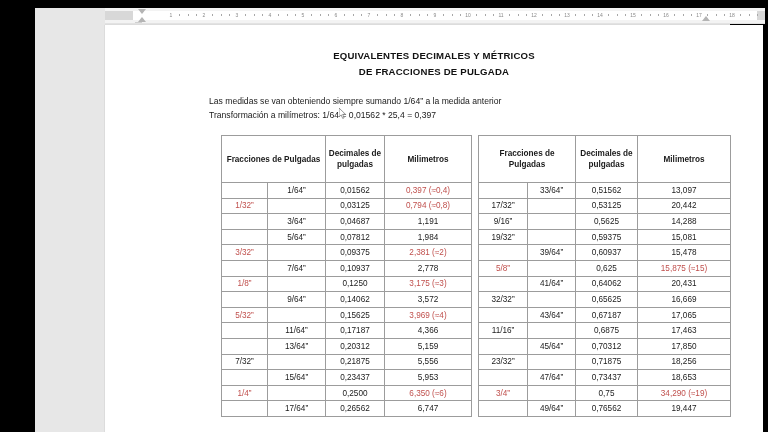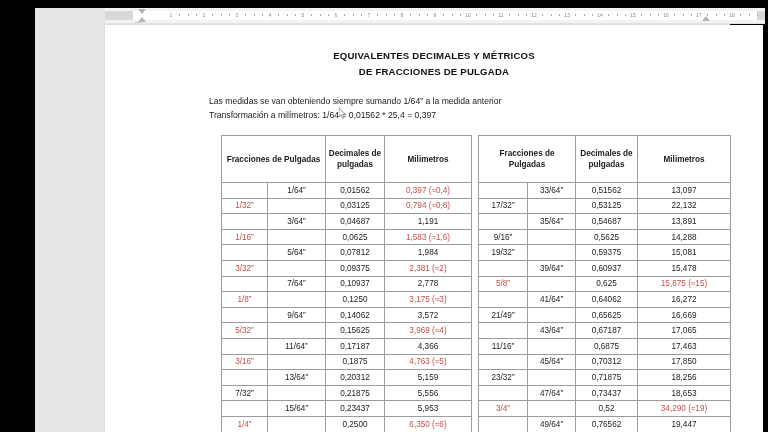--- a/index.html
+++ b/index.html
@@ -239,26 +239,20 @@
                   <td class="c-dec blk">0,03125</td>
                   <td class="c-mm red">0,794 (≈0,8)</td>
                 </tr>
                 <tr>
                   <td class="c-fa blk"></td>
                   <td class="c-fb blk">3/64”</td>
                   <td class="c-dec blk">0,04687</td>
                   <td class="c-mm blk">1,191</td>
                 </tr>
                 <tr>
-                  <td class="c-fa red">1/16”</td>
-                  <td class="c-fb blk"></td>
-                  <td class="c-dec blk">0,0625</td>
-                  <td class="c-mm red">1,583 (≈1,6)</td>
-                </tr>
-                <tr>
                   <td class="c-fa blk"></td>
                   <td class="c-fb blk">5/64”</td>
                   <td class="c-dec blk">0,07812</td>
                   <td class="c-mm blk">1,984</td>
                 </tr>
                 <tr>
                   <td class="c-fa red">3/32”</td>
                   <td class="c-fb blk"></td>
                   <td class="c-dec blk">0,09375</td>
                   <td class="c-mm red">2,381 (≈2)</td>
@@ -285,26 +279,20 @@
                   <td class="c-fa red">5/32”</td>
                   <td class="c-fb blk"></td>
                   <td class="c-dec blk">0,15625</td>
                   <td class="c-mm red">3,969 (≈4)</td>
                 </tr>
                 <tr>
                   <td class="c-fa blk"></td>
                   <td class="c-fb blk">11/64”</td>
                   <td class="c-dec blk">0,17187</td>
                   <td class="c-mm blk">4,366</td>
-                </tr>
-                <tr>
-                  <td class="c-fa red">3/16”</td>
-                  <td class="c-fb blk"></td>
-                  <td class="c-dec blk">0,1875</td>
-                  <td class="c-mm red">4,763 (≈5)</td>
                 </tr>
                 <tr>
                   <td class="c-fa blk"></td>
                   <td class="c-fb blk">13/64”</td>
                   <td class="c-dec blk">0,20312</td>
                   <td class="c-mm blk">5,159</td>
                 </tr>
                 <tr>
                   <td class="c-fa blk">7/32”</td>
                   <td class="c-fb blk"></td>
@@ -344,27 +332,21 @@
                 <tr>
                   <td class="c-fa blk"></td>
                   <td class="c-fb blk">33/64”</td>
                   <td class="c-dec blk">0,51562</td>
                   <td class="c-mm blk">13,097</td>
                 </tr>
                 <tr>
                   <td class="c-fa blk">17/32”</td>
                   <td class="c-fb blk"></td>
                   <td class="c-dec blk">0,53125</td>
-                  <td class="c-mm blk">22,132</td>
-                </tr>
-                <tr>
-                  <td class="c-fa blk"></td>
-                  <td class="c-fb blk">35/64”</td>
-                  <td class="c-dec blk">0,54687</td>
-                  <td class="c-mm blk">13,891</td>
+                  <td class="c-mm blk">20,442</td>
                 </tr>
                 <tr>
                   <td class="c-fa blk">9/16”</td>
                   <td class="c-fb blk"></td>
                   <td class="c-dec blk">0,5625</td>
                   <td class="c-mm blk">14,288</td>
                 </tr>
                 <tr>
                   <td class="c-fa blk">19/32”</td>
                   <td class="c-fb blk"></td>
@@ -380,24 +362,24 @@
                 <tr>
                   <td class="c-fa red">5/8”</td>
                   <td class="c-fb blk"></td>
                   <td class="c-dec blk">0,625</td>
                   <td class="c-mm red">15,875 (≈15)</td>
                 </tr>
                 <tr>
                   <td class="c-fa blk"></td>
                   <td class="c-fb blk">41/64”</td>
                   <td class="c-dec blk">0,64062</td>
-                  <td class="c-mm blk">16,272</td>
-                </tr>
-                <tr>
-                  <td class="c-fa blk">21/49”</td>
+                  <td class="c-mm blk">20,431</td>
+                </tr>
+                <tr>
+                  <td class="c-fa blk">32/32”</td>
                   <td class="c-fb blk"></td>
                   <td class="c-dec blk">0,65625</td>
                   <td class="c-mm blk">16,669</td>
                 </tr>
                 <tr>
                   <td class="c-fa blk"></td>
                   <td class="c-fb blk">43/64”</td>
                   <td class="c-dec blk">0,67187</td>
                   <td class="c-mm blk">17,065</td>
                 </tr>
@@ -421,21 +403,21 @@
                 </tr>
                 <tr>
                   <td class="c-fa blk"></td>
                   <td class="c-fb blk">47/64”</td>
                   <td class="c-dec blk">0,73437</td>
                   <td class="c-mm blk">18,653</td>
                 </tr>
                 <tr>
                   <td class="c-fa red">3/4”</td>
                   <td class="c-fb blk"></td>
-                  <td class="c-dec blk">0,52</td>
+                  <td class="c-dec blk">0,75</td>
                   <td class="c-mm red">34,290 (≈19)</td>
                 </tr>
                 <tr>
                   <td class="c-fa blk"></td>
                   <td class="c-fb blk">49/64”</td>
                   <td class="c-dec blk">0,76562</td>
                   <td class="c-mm blk">19,447</td>
                 </tr>
               </tbody>
           </table>

